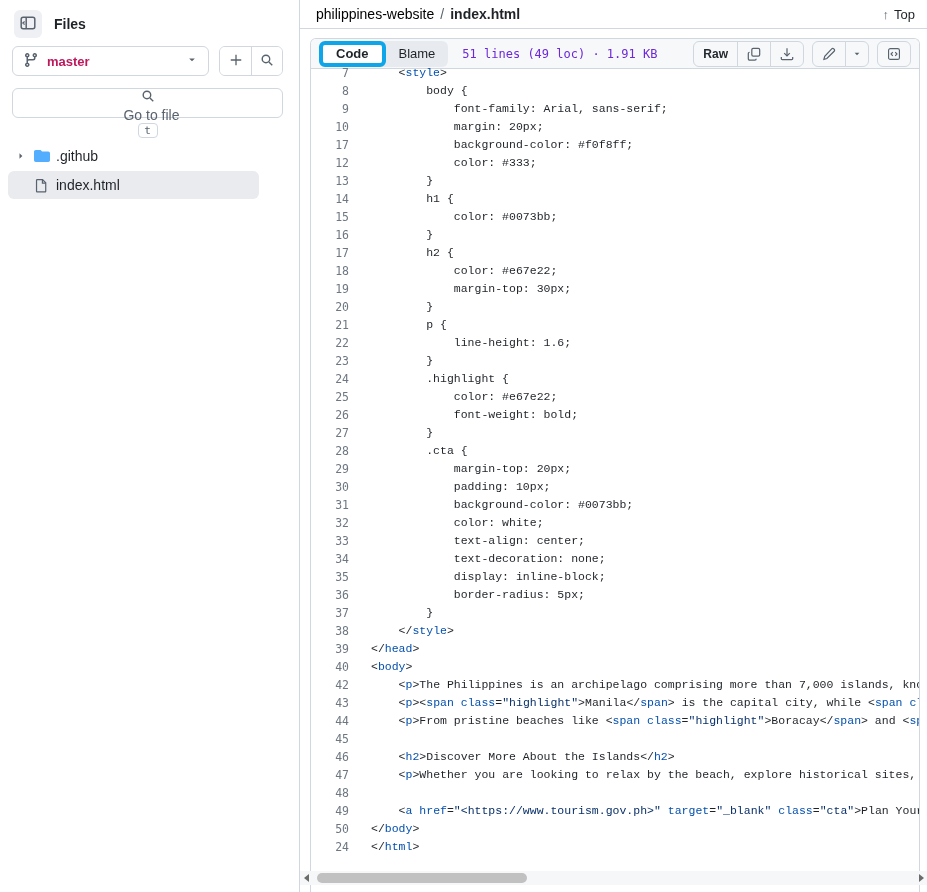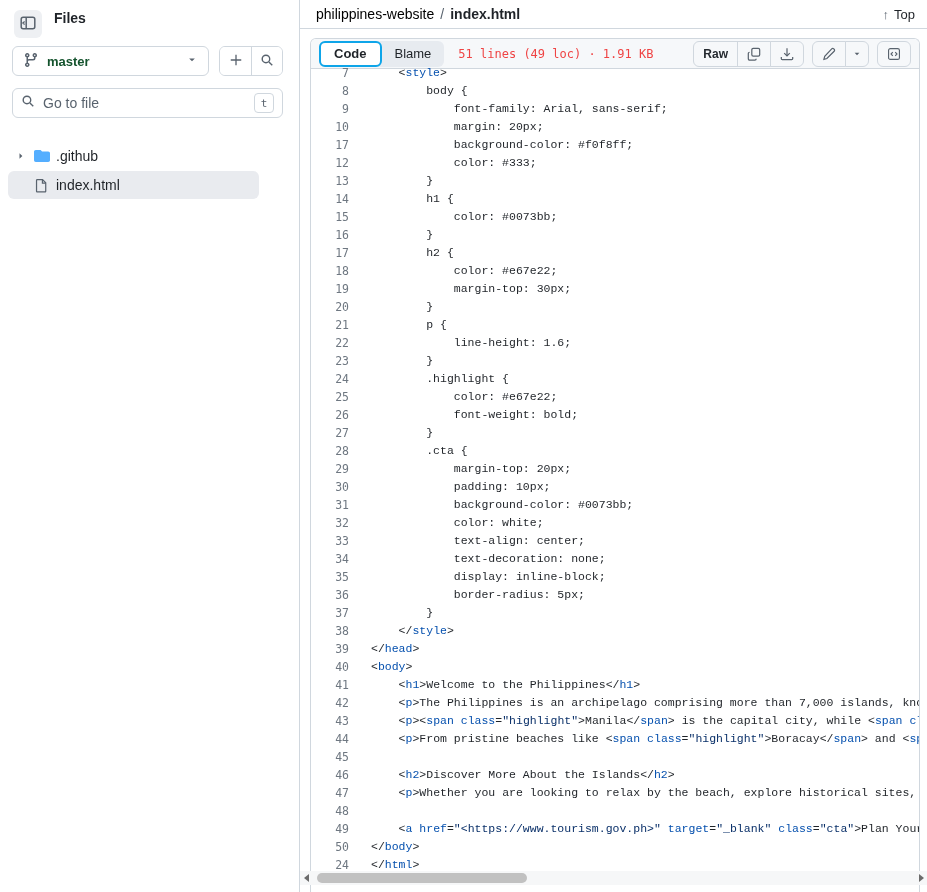--- a/index.html
+++ b/index.html
@@ -7,38 +7,38 @@
     font-family:"Liberation Sans","DejaVu Sans",sans-serif; color:#1f2328; }
   .mono { font-family:"DejaVu Sans Mono","Liberation Mono",monospace; }
 
   
   .app { position:relative; width:927px; height:892px; }
   .sidebar { position:absolute; left:0; top:0; width:300px; height:100%;
     background:#fff; border-right:1px solid #d0d7de; }
   .main { position:absolute; left:300px; top:0; right:0; height:100%; background:#fff; }
 
   
-  .sb-head { display:flex; align-items:flex-start; padding:10px 16px 6px 14px; height:44px; }
+  .sb-head { display:flex; align-items:center; padding:10px 16px 6px 14px; height:44px; }
   .icon-btn { width:28px; height:28px; border:none; background:#eef0f3; border-radius:6px;
     display:flex; align-items:center; justify-content:center; cursor:pointer; color:#59636e; }
   .sb-title { margin-left:12px; font-size:14px; font-weight:700; }
 
   .sb-controls { padding:2px 16px 0 12px; }
   .row1 { display:flex; gap:10px; }
   .branch-btn { flex:1; height:30px; border:1px solid #d0d7de; border-radius:6px; background:#fff;
-    display:flex; align-items:center; padding:0 10px; cursor:pointer; font-size:13px; color:#14532d; }
+    display:flex; align-items:center; padding:0 10px; cursor:pointer; font-size:13px; color:#be185d; }
   .branch-btn .lbl { margin-left:8px; font-weight:600; }
   .branch-btn .caret { margin-left:auto; color:#59636e; }
   .mini-group { display:flex; height:30px; border:1px solid #d0d7de; border-radius:6px; overflow:hidden; background:#fff; }
   .mini-group button { width:31px; border:none; background:#fff; color:#59636e; font-size:15px;
     display:flex; align-items:center; justify-content:center; cursor:pointer; }
   .mini-group button + button { border-left:1px solid #d0d7de; }
 
   .goto { margin-top:12px; height:30px; border:1px solid #d0d7de; border-radius:6px; background:#fff;
-    display:flex; align-items:center; padding:0 8px; }
+    display:flex; align-items:center; padding:0 8px;flex-direction:column; }
   .goto .ph { margin-left:8px; font-size:14px; color:#59636e; flex:1; }
   .keyhint { font-size:11px; color:#59636e; border:1px solid #d0d7de; border-radius:4px;
     width:20px; height:20px; display:flex; align-items:center; justify-content:center; }
 
   .tree { margin-top:24px; padding-right:40px; position:relative; }
   .tree-row { display:flex; align-items:center; height:28px; margin:1px 0 1px 8px;
     border-radius:6px; cursor:pointer; font-size:14px; }
   .tree-row.selected { background:#e9ebef; }
   .tree-row .chev { width:26px; display:flex; justify-content:center; color:#59636e; }
   .tree-row .spacer { width:26px; }
@@ -55,22 +55,22 @@
   .top-btn .arr { color:#59636e; font-size:13px; }
 
   
   .code-box { position:absolute; left:10px; right:7px; top:38px; bottom:0;
     border:1px solid #d0d7de; border-bottom:none; border-radius:6px 6px 0 0; overflow:hidden; }
   .box-head { height:30px; background:#f6f8fa; border-bottom:1px solid #d0d7de;
     display:flex; align-items:center; padding:0 8px; }
   .seg { display:flex; background:#e7ebf0; border-radius:6px; height:26px; }
   .seg .tab { height:26px; padding:0 13px; font-size:13px; border:none; background:transparent;
     border-radius:6px; cursor:pointer; color:#1f2328; display:flex; align-items:center; }
-  .seg .tab.active { background:#fff; border:2px solid #0ea5e9; font-weight:700; }
-  .meta { margin-left:14px; font-size:12px; color:#ef4444; }
+  .seg .tab.active { background:#fff; border:4px solid #0ea5e9; font-weight:700; }
+  .meta { margin-left:14px; font-size:12px; color:#6d28d9; }
 
   .head-right { margin-left:auto; display:flex; align-items:center; gap:8px; }
   .btn-group { display:flex; }
   .gbtn { height:26px; min-width:30px; padding:0 9px; background:#f6f8fa; border:1px solid #d0d7de;
     display:flex; align-items:center; justify-content:center; font-size:12px; font-weight:600;
     color:#24292f; cursor:pointer; }
   .gbtn + .gbtn { margin-left:-1px; }
   .btn-group .gbtn:first-child { border-radius:6px 0 0 6px; }
   .btn-group .gbtn:last-child { border-radius:0 6px 6px 0; }
   .btn-group .gbtn:only-child { border-radius:6px; }
@@ -290,21 +290,20 @@
           <div class="code-row"><a class="ln">31</a><span class="ct"><span class="tk-p">            background-color: #0073bb;</span></span></div>
           <div class="code-row"><a class="ln">32</a><span class="ct"><span class="tk-p">            color: white;</span></span></div>
           <div class="code-row"><a class="ln">33</a><span class="ct"><span class="tk-p">            text-align: center;</span></span></div>
           <div class="code-row"><a class="ln">34</a><span class="ct"><span class="tk-p">            text-decoration: none;</span></span></div>
           <div class="code-row"><a class="ln">35</a><span class="ct"><span class="tk-p">            display: inline-block;</span></span></div>
           <div class="code-row"><a class="ln">36</a><span class="ct"><span class="tk-p">            border-radius: 5px;</span></span></div>
           <div class="code-row"><a class="ln">37</a><span class="ct"><span class="tk-p">        }</span></span></div>
           <div class="code-row"><a class="ln">38</a><span class="ct"><span class="tk-p">    &lt;/</span><span class="tk-t">style</span><span class="tk-p">&gt;</span></span></div>
           <div class="code-row"><a class="ln">39</a><span class="ct"><span class="tk-p">&lt;/</span><span class="tk-t">head</span><span class="tk-p">&gt;</span></span></div>
           <div class="code-row"><a class="ln">40</a><span class="ct"><span class="tk-p">&lt;</span><span class="tk-t">body</span><span class="tk-p">&gt;</span></span></div>
-          <div class="code-row"><a class="ln">41</a><span class="ct"><span class="tk-p">    &lt;</span><span class="tk-t">h1</span><span class="tk-p">&gt;Welcome to the Philippines&lt;/</span><span class="tk-t">h1</span><span class="tk-p">&gt;</span></span></div>
           <div class="code-row"><a class="ln">42</a><span class="ct"><span class="tk-p">    &lt;</span><span class="tk-t">p</span><span class="tk-p">&gt;The Philippines is an archipelago comprising more than 7,000 islands, known for its </span></span></div>
           <div class="code-row"><a class="ln">43</a><span class="ct"><span class="tk-p">    &lt;</span><span class="tk-t">p</span><span class="tk-p">&gt;&lt;</span><span class="tk-t">span</span><span class="tk-p"> </span><span class="tk-t">class</span><span class="tk-p">=</span><span class="tk-s">"highlight"</span><span class="tk-p">&gt;Manila&lt;/</span><span class="tk-t">span</span><span class="tk-p">&gt;</span><span class="tk-p"> is the capital city, while &lt;</span><span class="tk-t">span</span><span class="tk-p"> </span><span class="tk-t">class</span></span></div>
           <div class="code-row"><a class="ln">44</a><span class="ct"><span class="tk-p">    &lt;</span><span class="tk-t">p</span><span class="tk-p">&gt;From pristine beaches like &lt;</span><span class="tk-t">span</span><span class="tk-p"> </span><span class="tk-t">class</span><span class="tk-p">=</span><span class="tk-s">"highlight"</span><span class="tk-p">&gt;Boracay&lt;/</span><span class="tk-t">span</span><span class="tk-p">&gt;</span><span class="tk-p"> and &lt;</span><span class="tk-t">span</span></span></div>
           <div class="code-row"><a class="ln">45</a><span class="ct"></span></div>
           <div class="code-row"><a class="ln">46</a><span class="ct"><span class="tk-p">    &lt;</span><span class="tk-t">h2</span><span class="tk-p">&gt;Discover More About the Islands&lt;/</span><span class="tk-t">h2</span><span class="tk-p">&gt;</span></span></div>
           <div class="code-row"><a class="ln">47</a><span class="ct"><span class="tk-p">    &lt;</span><span class="tk-t">p</span><span class="tk-p">&gt;Whether you are looking to relax by the beach, explore historical sites, or immerse </span></span></div>
           <div class="code-row"><a class="ln">48</a><span class="ct"></span></div>
           <div class="code-row"><a class="ln">49</a><span class="ct"><span class="tk-p">    &lt;</span><span class="tk-t">a</span><span class="tk-p"> </span><span class="tk-t">href</span><span class="tk-p">=</span><span class="tk-s">"&lt;https://www.tourism.gov.ph&gt;"</span><span class="tk-p"> </span><span class="tk-t">target</span><span class="tk-p">=</span><span class="tk-s">"_blank"</span><span class="tk-p"> </span><span class="tk-t">class</span><span class="tk-p">=</span><span class="tk-s">"cta"</span><span class="tk-p">&gt;Plan Your Trip Now&lt;/</span></span></div>
           <div class="code-row"><a class="ln">50</a><span class="ct"><span class="tk-p">&lt;/</span><span class="tk-t">body</span><span class="tk-p">&gt;</span></span></div>
           <div class="code-row"><a class="ln">24</a><span class="ct"><span class="tk-p">&lt;/</span><span class="tk-t">html</span><span class="tk-p">&gt;</span></span></div>

